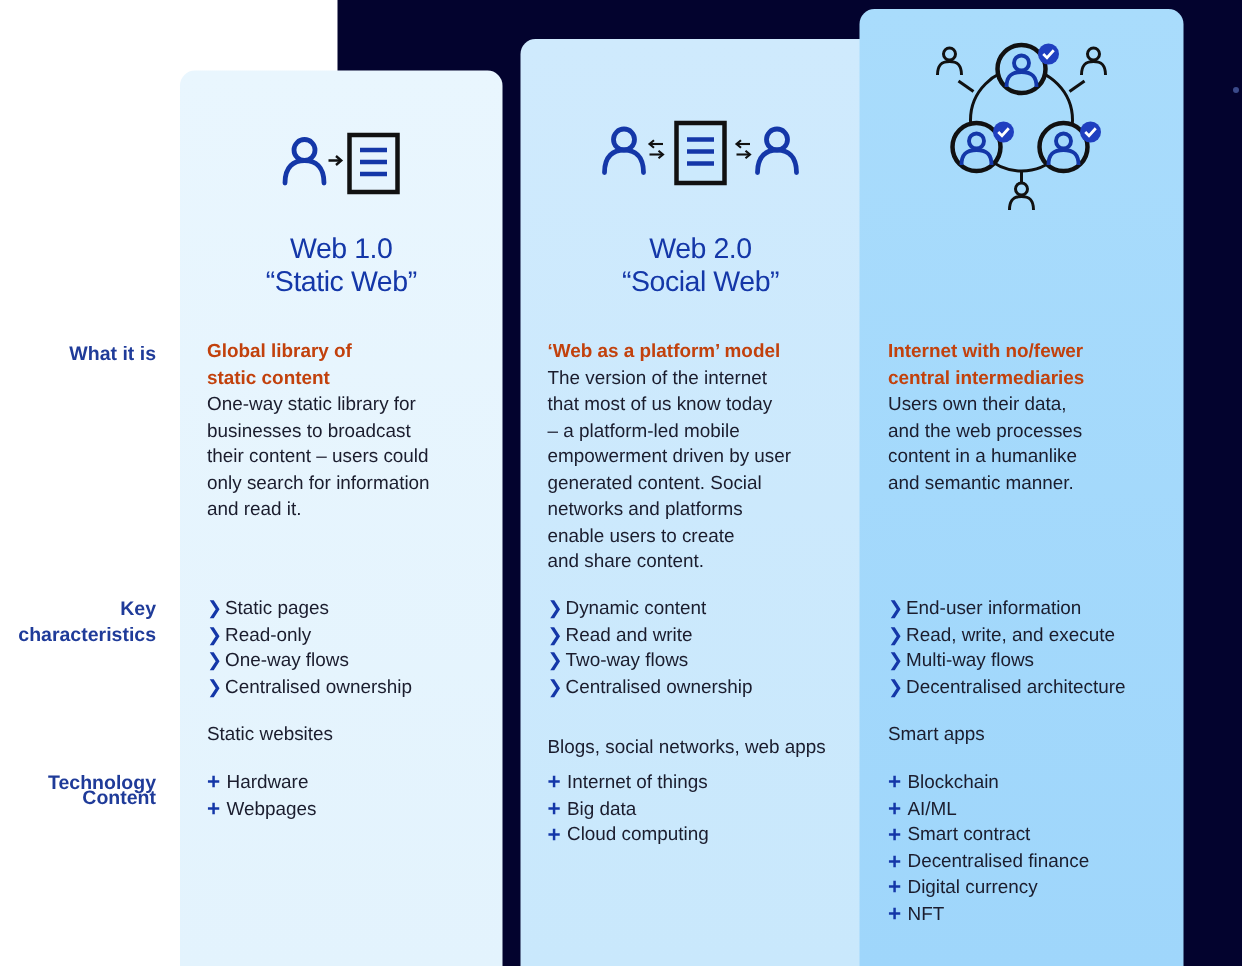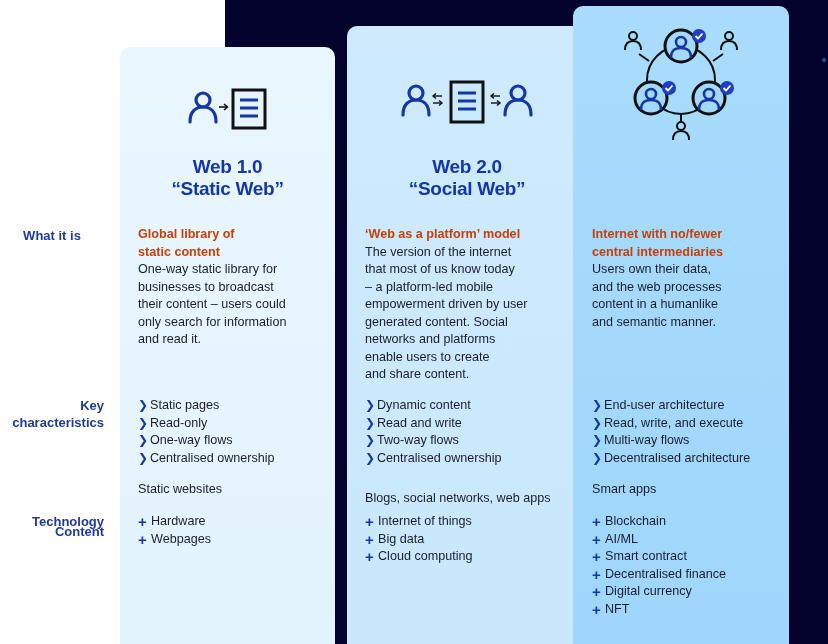--- a/index.html
+++ b/index.html
@@ -26,21 +26,21 @@
     border-radius: 10px 10px 0 0;
   }
   .card.c1 { left: 120px; top: 47px; width: 215px; background: linear-gradient(180deg,#e9f6fe 0%, #e3f3fd 100%); }
   .card.c2 { left: 347px; top: 26px; width: 240px; background: linear-gradient(180deg,#cfeafd 0%, #c9e8fc 100%); }
   .card.c3 { left: 573px; top: 6px; width: 216px; background: linear-gradient(180deg,#a9dcfc 0%, #9fd6fb 100%); }
 
   .icon-wrap { position: absolute; left: 0; right: 0; display: flex; justify-content: center; align-items: center; }
 
   .heading {
     position: absolute; left: 0; right: 0; text-align: center;
-    color: #1437a8; font-weight: 700; font-size: 19px; line-height: 22px;
+    color: #1437a8; font-weight: 400; font-size: 19px; line-height: 22px;
     letter-spacing: -0.3px;
   }
 
   .row-label {
     position: absolute; right: calc(828px - 104px);
     width: 104px; text-align: right;
     color: #1f3b99; font-weight: 700; font-size: 13px; line-height: 17px;
   }
 
   .cell {
@@ -58,21 +58,21 @@
 </style>
 </head>
 <body>
 
 <div class="navy-bg"></div>
 <div class="white-strip"></div>
 <div class="star" style="left:822px;top:58px;"></div>
 <div class="star" style="left:567px;top:118px;width:2px;height:2px;"></div>
 <div class="star" style="left:556px;top:575px;width:3px;height:3px;"></div>
 
-<div class="row-label" style="left:0;top:227px;text-align:center;">What it is</div>
+<div class="row-label" style="left:0;top:227px;">What it is</div>
 <div class="row-label" style="left:0;top:397px;">
   <div>Key</div>
   <div>characteristics</div>
 </div>
 <div class="row-label" style="left:0;top:481px;margin-top:42px;">Content</div>
 <div class="row-label" style="left:0;top:513px;">Technology</div>
 
 <div class="card c1">
   <div class="icon-wrap" style="top:40px;">
     <svg width="82" height="44" viewBox="0 0 82 44">
@@ -249,21 +249,21 @@
   <div class="bold">Internet with no/fewer</div>
   <div class="bold">central intermediaries</div>
   <div>Users own their data,</div>
   <div>and the web processes</div>
   <div>content in a humanlike</div>
   <div>and semantic manner.</div>
 </div>
 <ul class="cell col3 list" style="top:397px;">
   <li>
       <span class="chev">❯</span>
-      <span>End-user architecture</span>
+      <span>End-user information</span>
     </li>
   <li>
       <span class="chev">❯</span>
       <span>Read, write, and execute</span>
     </li>
   <li>
       <span class="chev">❯</span>
       <span>Multi-way flows</span>
     </li>
   <li>

